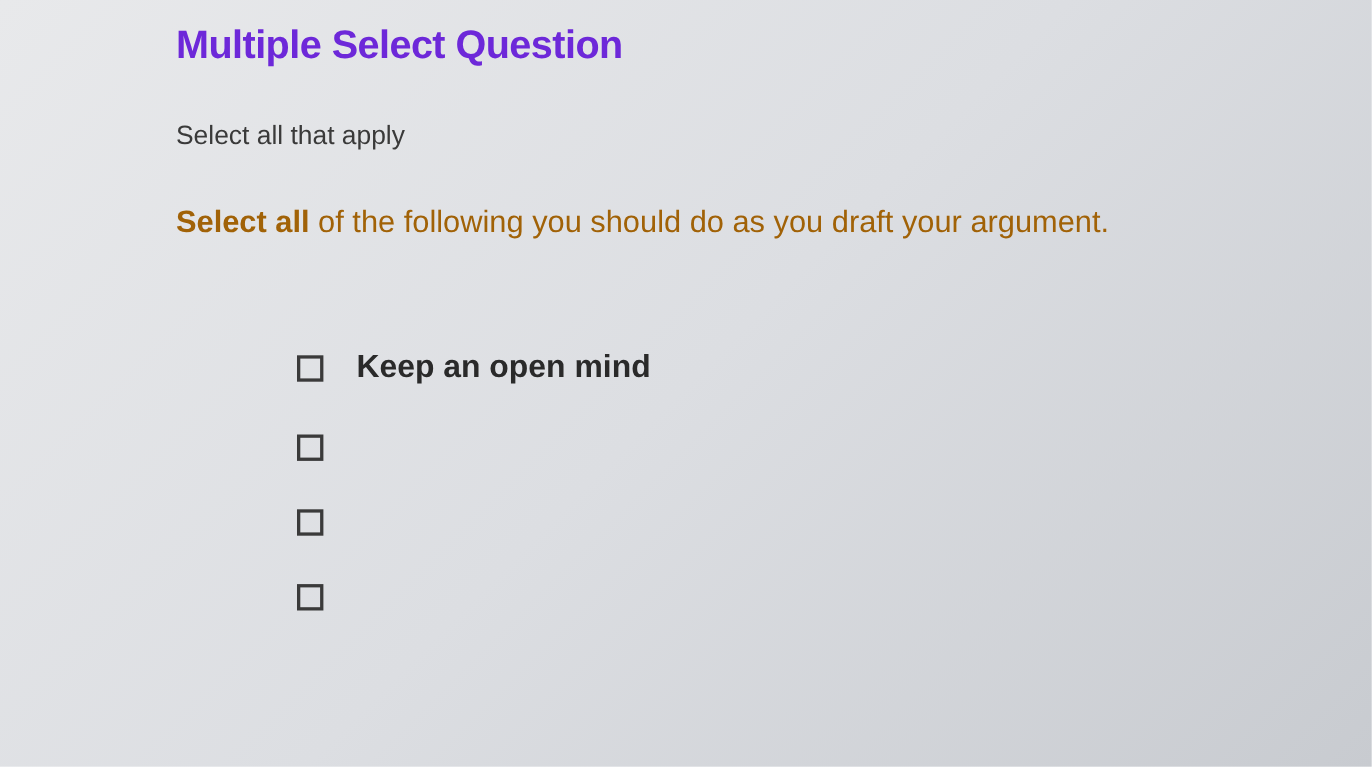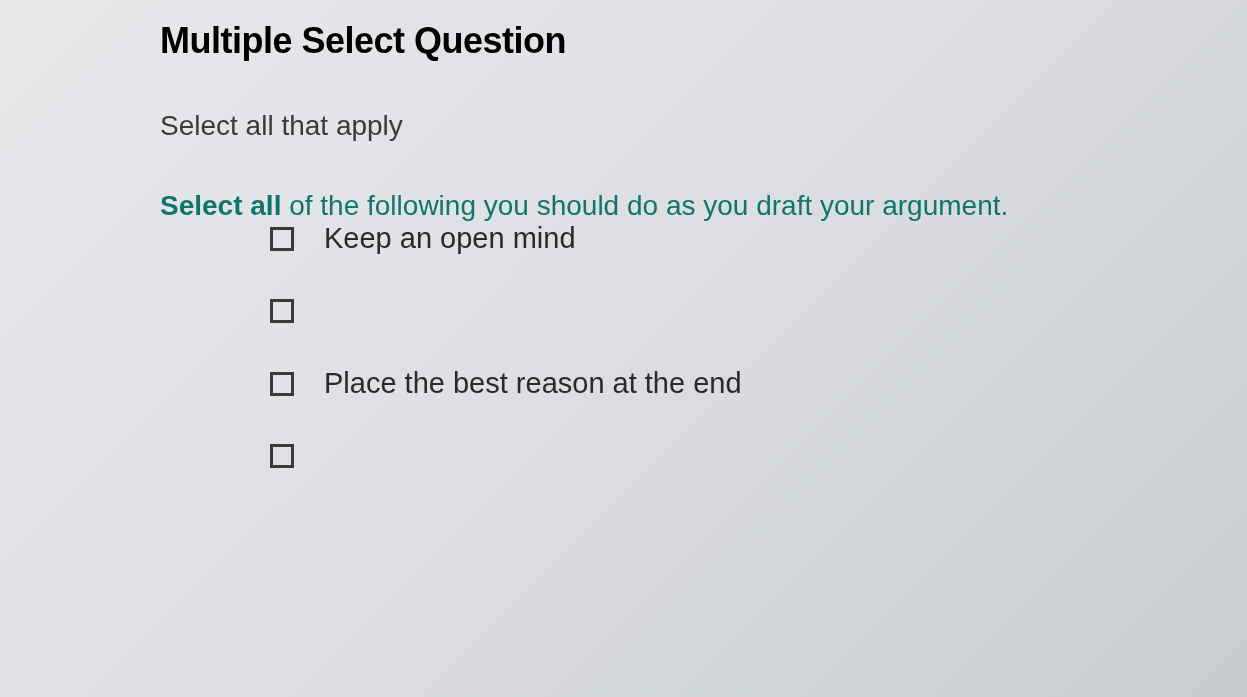--- a/index.html
+++ b/index.html
@@ -11,34 +11,35 @@
       font-family: -apple-system, BlinkMacSystemFont, "Segoe UI", Helvetica, Arial, sans-serif;
       background: linear-gradient(135deg, #e8e9eb 0%, #dcdee2 50%, #c8cbd0 100%);
       width: 1247px;
       height: 697px;
       padding: 20px 0 0 160px;
       color: #2a2a2a;
     }
     .question-title {
       font-size: 36px;
       font-weight: 700;
-      color: #000000;
+      color: #6d28d9;
       margin-bottom: 48px;
       letter-spacing: -0.5px;
     }
     .instruction {
-      font-size: 28px;
+      font-size: 24px;
       font-weight: 400;
       color: #3a3a3a;
       margin-bottom: 48px;
     }
     .question-prompt {
       font-size: 28px;
       font-weight: 400;
-      color: #0f766e;
+      color: #a16207;
+      margin-bottom: 100px;
     }
     .question-prompt .emphasis {
       font-weight: 700;
     }
     .options {
       padding-left: 110px;
     }
     .option-row {
       display: flex;
       align-items: center;
@@ -48,21 +49,21 @@
     .checkbox {
       width: 24px;
       height: 24px;
       border: 3px solid #3a3a3a;
       background: transparent;
       margin-right: 30px;
       flex-shrink: 0;
     }
     .option-label {
       font-size: 29px;
-      font-weight: 400;
+      font-weight: 700;
       color: #2a2a2a;
       text-align: right;
     }
   </style>
 </head>
 <body>
 
 <h1 class="question-title">Multiple Select Question</h1>
 
 <p class="instruction">Select all that apply</p>
@@ -74,18 +75,17 @@
 <div class="options">
   <div class="option-row">
     <div class="checkbox"></div>
     <span class="option-label">Keep an open mind</span>
   </div>
   <div class="option-row">
     <div class="checkbox"></div>
   </div>
   <div class="option-row">
     <div class="checkbox"></div>
-    <span class="option-label">Place the best reason at the end</span>
   </div>
   <div class="option-row">
     <div class="checkbox"></div>
   </div>
 </div>
 
 </body></html>

